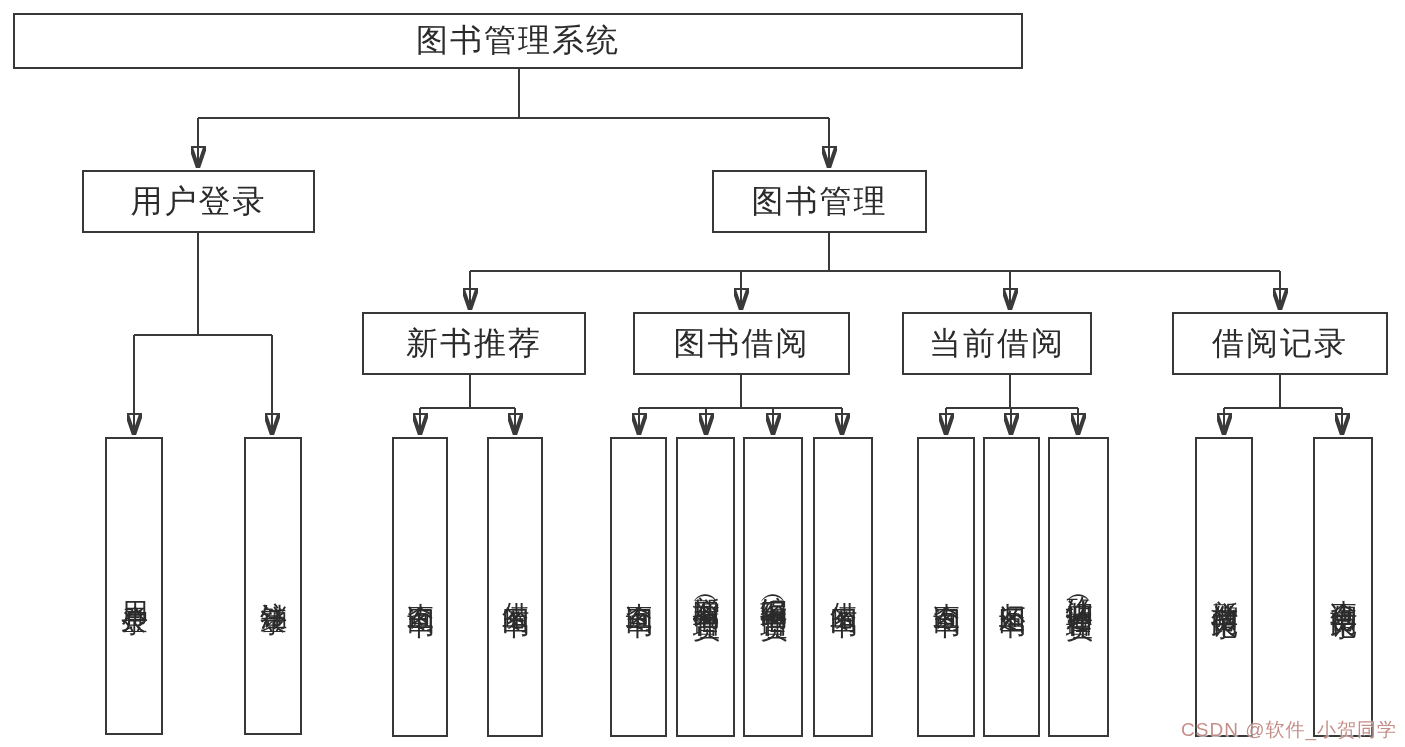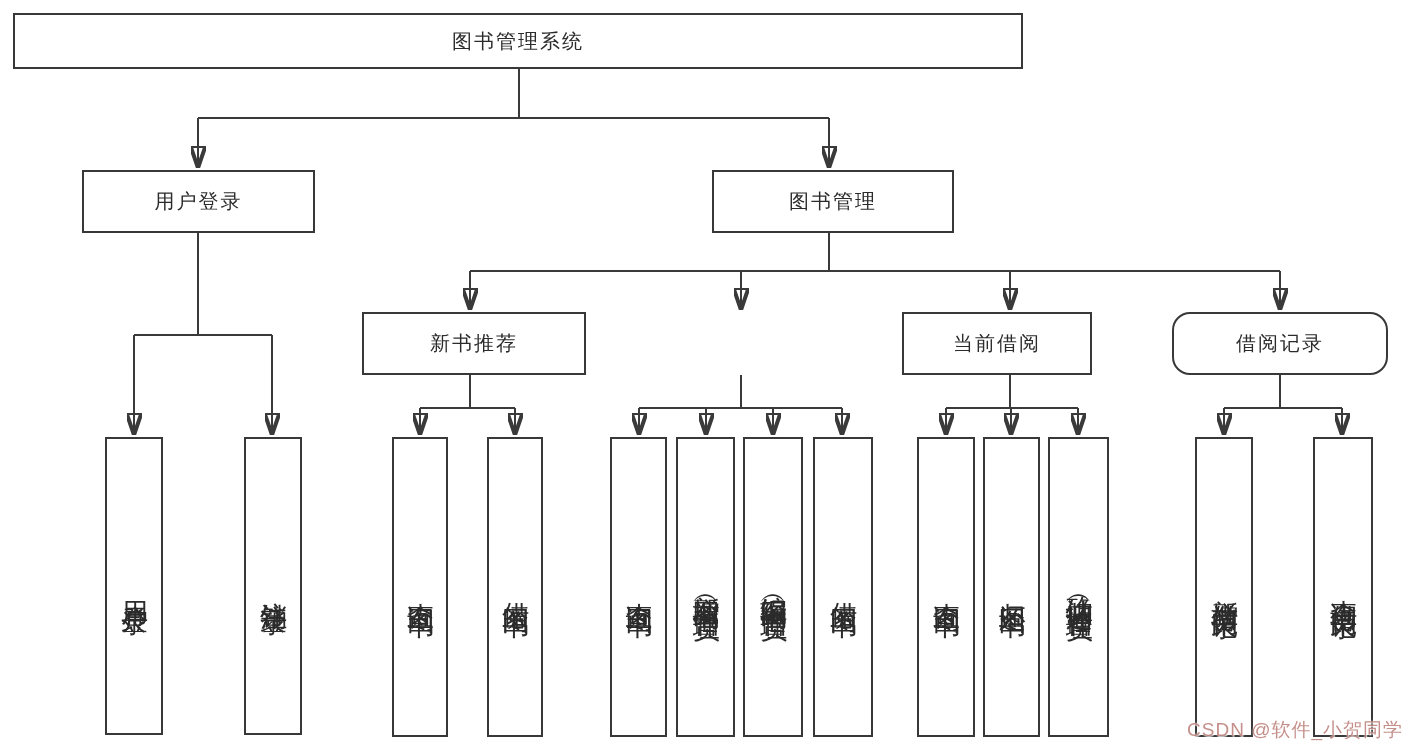--- a/index.html
+++ b/index.html
@@ -17,31 +17,31 @@
   .edges path { stroke: #3a3a3a; stroke-width: 2; fill: none; }
   .node {
     position: absolute;
     background: #ffffff;
     border: 2px solid #383838;
     display: flex;
     align-items: center;
     justify-content: center;
     text-align: center;
   }
-  .hnode { font-size: 20px; letter-spacing: 2px; white-space: nowrap; }
+  .hnode { font-size: 32px; letter-spacing: 2px; white-space: nowrap; }
   .leaf .vtext {
     writing-mode: vertical-rl;
     text-orientation: mixed;
     font-size: 27px;
     letter-spacing: 3px;
     line-height: 1.1;
   }
   .watermark {
     position: absolute;
-    right: 2px;
+    right: 8px;
     bottom: 4px;
     font-size: 19px;
     letter-spacing: 1px;
     white-space: nowrap;
     color: rgba(186, 122, 116, 0.85);
     text-shadow: 0 0 2px rgba(255,255,255,0.9), 1px 1px 1px rgba(255,255,255,0.7);
     z-index: 5;
   }
 </style>
 </head>
@@ -100,25 +100,26 @@
       <path d="M1280 375 V408"></path>
       <path d="M1224 408 H1342"></path>
       <path d="M1224 408 V434" marker-end="url(#arrow)"></path>
       <path d="M1342 408 V434" marker-end="url(#arrow)"></path>
     </g>
   </svg>
 
   <div class="node hnode" style="left:13px; top:13px; width:1010px; height:56px;">图书管理系统</div>
 
   <div class="node hnode" style="left:82px; top:170px; width:233px; height:63px;">用户登录</div>
-  <div class="node hnode" style="left:712px; top:170px; width:242px; height:63px;">图书管理</div>
+  <div class="node hnode" style="left:712px; top:170px; width:215px; height:63px;">图书管理</div>
 
   <div class="node hnode" style="left:362px; top:312px; width:224px; height:63px;">新书推荐</div>
+  <div class="node hnode" style="left:633px; top:312px; width:217px; height:63px;">图书借阅</div>
   <div class="node hnode" style="left:902px; top:312px; width:190px; height:63px;">当前借阅</div>
-  <div class="node hnode" style="left:1172px; top:312px; width:216px; height:63px;border-radius:18px;">借阅记录</div>
+  <div class="node hnode" style="left:1172px; top:312px; width:216px; height:63px;">借阅记录</div>
 
   <div class="node leaf" style="left:105px; top:437px; width:58px; height:298px;">
     <span class="vtext">用户登录</span>
   </div>
   <div class="node leaf" style="left:244px; top:437px; width:58px; height:298px;">
     <span class="vtext">注销登录</span>
   </div>
 
   <div class="node leaf" style="left:392px; top:437px; width:56px; height:300px;">
     <span class="vtext">查询图书</span>

